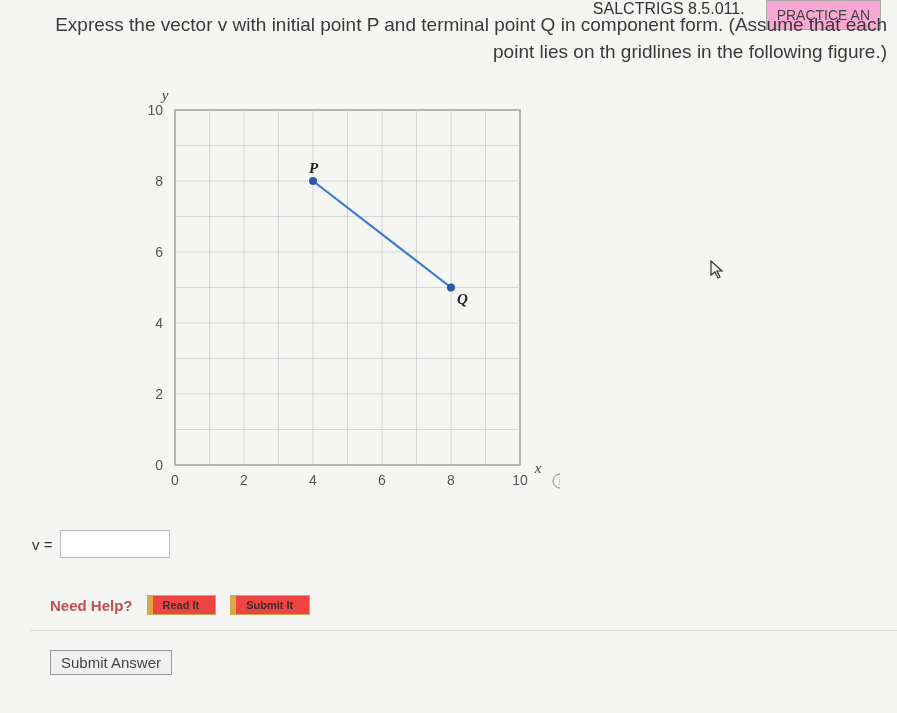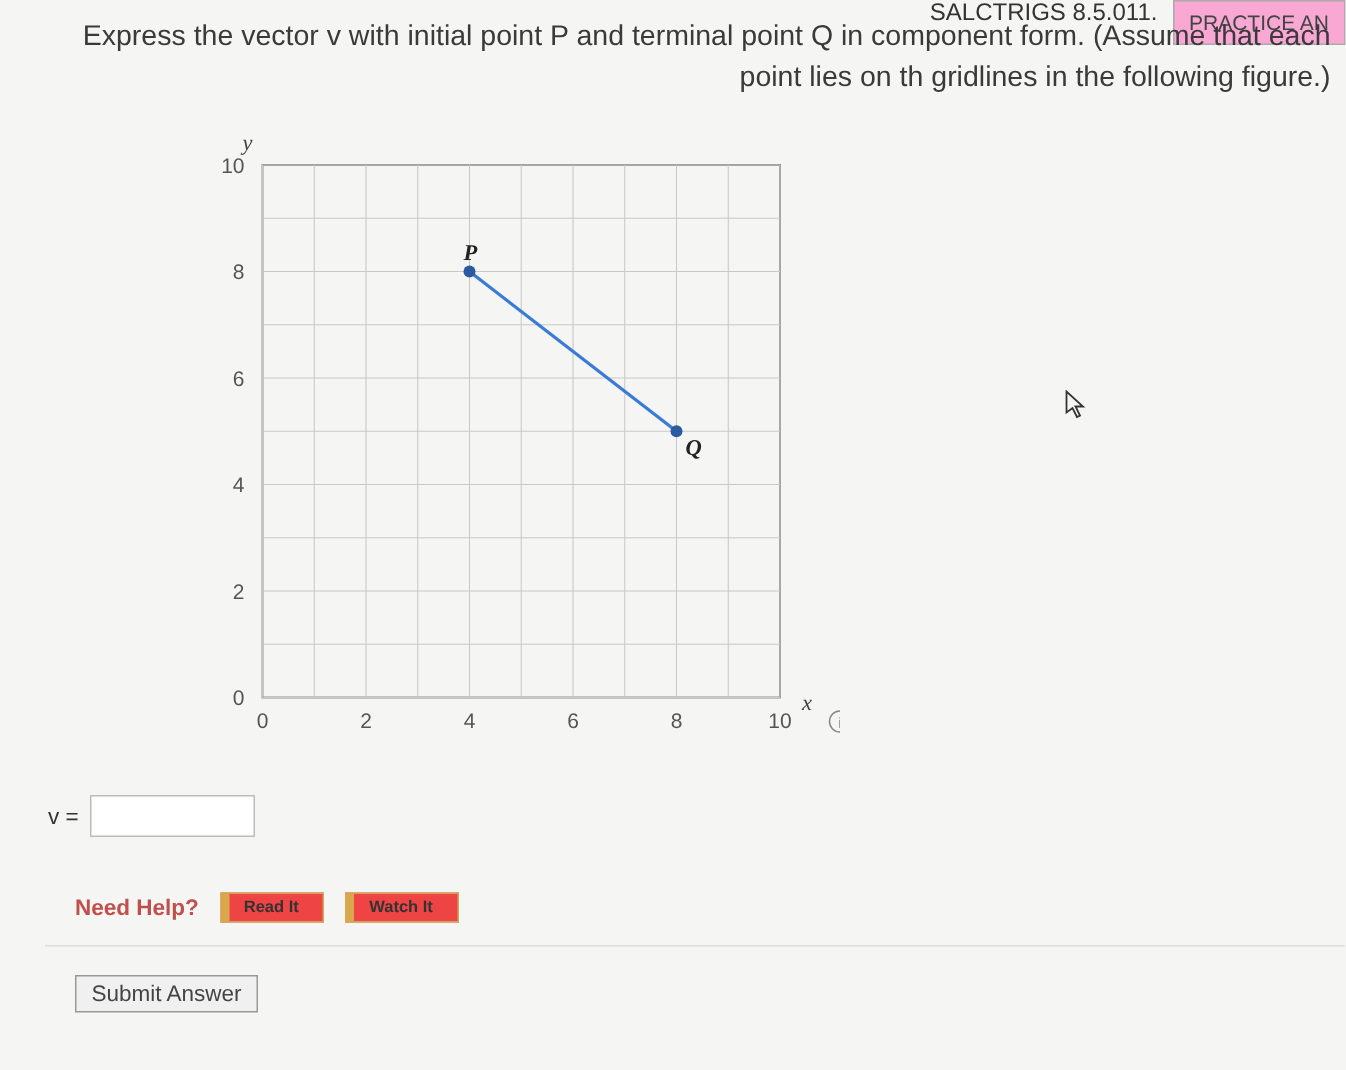--- a/index.html
+++ b/index.html
@@ -8,24 +8,24 @@
       background: #f5f5f3;
       width: 897px;
       height: 713px;
       overflow: hidden;
       position: relative;
       color: #333;
     }
     .top-bar {
       position: absolute;
       top: 0;
-      right: 0;
+      right: 16px;
       display: flex;
       align-items: flex-start;
-      gap: 10px;
+      gap: 21px;
     }
     .practice-btn {
       border: 1px solid #aaa;
       background: #f9a8d4;
       padding: 6px 10px;
       font-size: 14px;
       color: #444;
       font-weight: 500;
     }
     .question-text {
@@ -180,18 +180,18 @@
 </span>
 
 <div class="answer-row">
   <span>v =</span>
   <input class="answer-input" type="text" value="" style="">
 </div>
 
 <div class="need-help">
   <span class="need-help-label">Need Help?</span>
   <button class="help-btn">Read It</button>
-  <button class="help-btn">Watch It</button>
+  <button class="help-btn">Submit It</button>
 </div>
 
 <div class="hr-line"></div>
 
 <button class="submit-btn">Submit Answer</button>
 
 </body></html>

